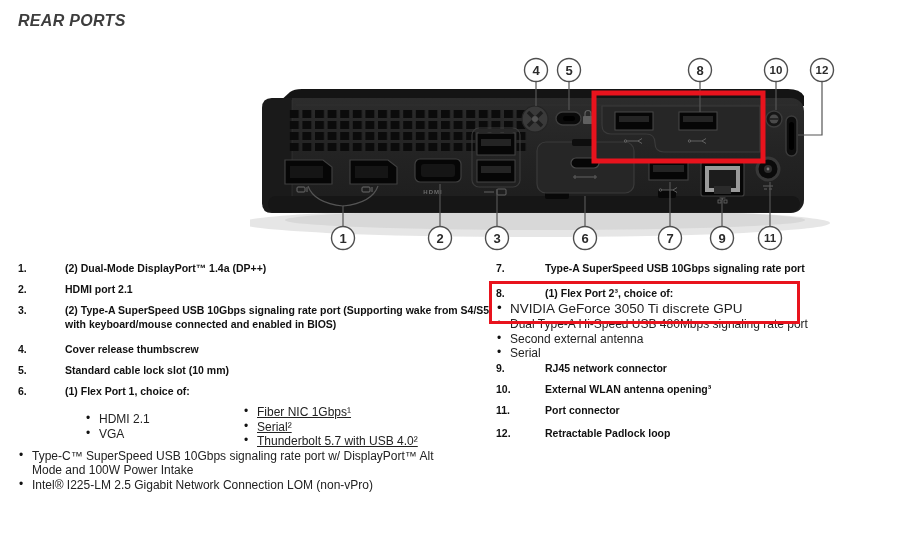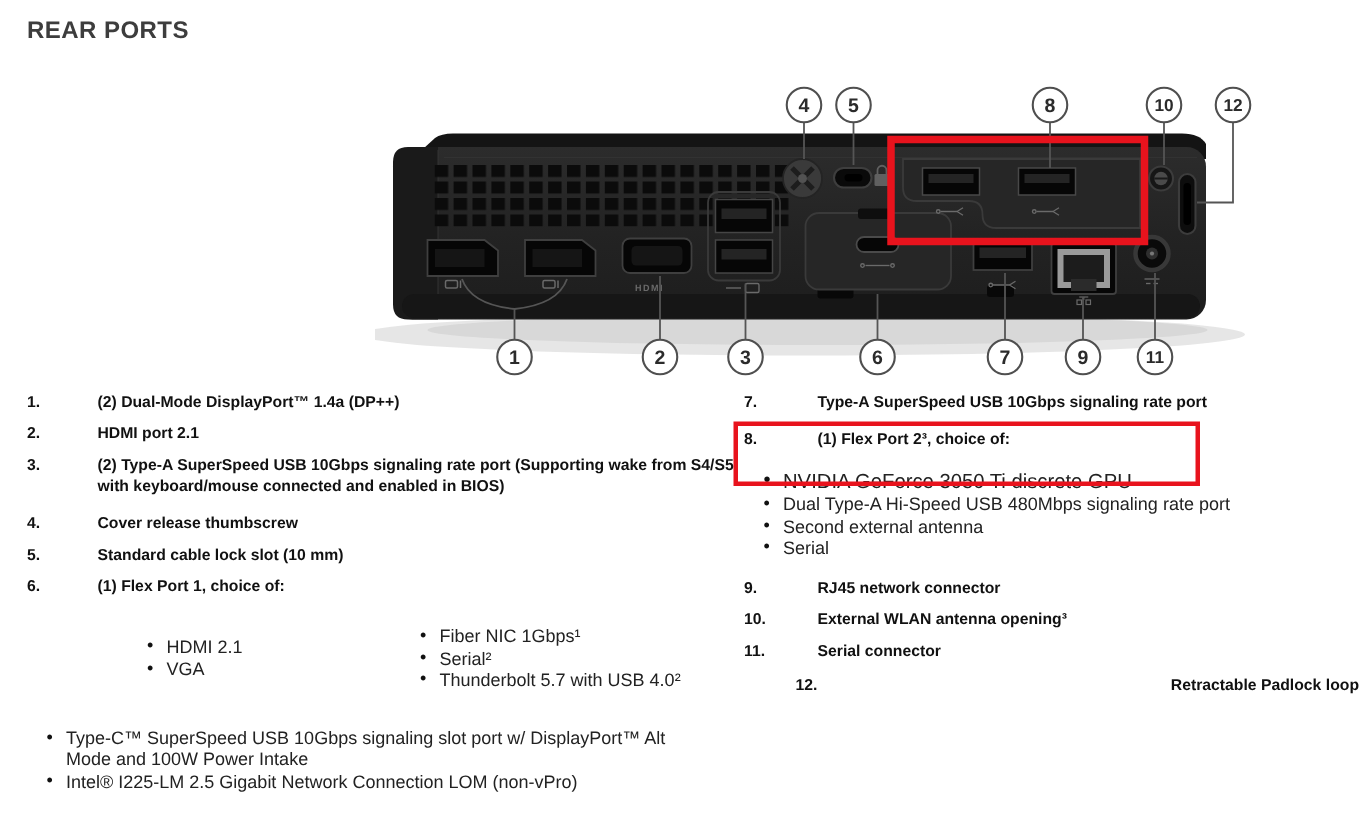--- a/index.html
+++ b/index.html
@@ -1,41 +1,41 @@
 <!DOCTYPE html>
 <html><head>
 <meta charset="utf-8">
 <style>
   html,body{margin:0;padding:0;background:#fff;}
   .page{position:relative;width:913px;height:544px;background:#ffffff;
         font-family:"Liberation Sans",sans-serif;overflow:hidden;color:#1a1a1a;}
   .title{position:absolute;left:18px;top:12px;font-size:16px;font-weight:700;
-         color:#3d3d3d;letter-spacing:.3px;}
+         color:#3d3d3d;letter-spacing:.3px;font-style:italic;}
   .figure{position:absolute;left:250px;top:45px;width:663px;height:215px;}
   .figure svg{display:block;width:663px;height:215px;}
 
   
   .col{position:absolute;font-size:10.5px;line-height:14px;}
   .col-left{left:18px;top:261px;width:472px;}
   .col-right{left:496px;top:261px;width:410px;}
   .row{display:flex;margin-bottom:7px;}
   .row .num{flex:0 0 47px;font-weight:700;color:#111;}
   .col-right .row .num{flex:0 0 49px;}
   .row .txt{flex:1;font-weight:700;color:#111;}
   .gap-before{margin-top:11px;}
-  .gap-before-sm{margin-top:9px;text-align:right;}
+  .gap-before-sm{margin-top:9px;}
 
   
-  ul.bl{list-style:none;margin:12px;padding:0;font-size:12px;line-height:14.5px;
+  ul.bl{list-style:none;margin:0;padding:0;font-size:12px;line-height:14.5px;
         font-weight:400;color:#222;}
   ul.bl li{position:relative;padding-left:14px;margin:0;}
   ul.bl li::before{content:"\2022";position:absolute;left:1px;top:-1px;color:#111;}
   .b2col{display:flex;margin:5px 0 0 67px;align-items:center;}
   .b2col ul.bl:first-child{width:158px;flex:0 0 158px;}
-  .b2col ul.bl:last-child{flex:1;}
+  .b2col ul.bl:last-child{flex:1;text-decoration:underline;}
   .bwide{margin:4px 0 0 67px;width:420px;}
   .bwide li{margin-bottom:.5px;}
   .r8-bullets{margin:2px 0 5px 63px;width:345px;}
   .r8-bullets li.big{font-size:13.5px;line-height:17px;}
 
   
   .text-highlight{position:absolute;left:489px;top:281px;width:305px;height:37px;
                   border:3px solid #e8131d;pointer-events:none;}
 </style>
 </head>
@@ -295,21 +295,21 @@
         <li>HDMI 2.1</li>
         <li>VGA</li>
       </ul>
       <ul class="bl">
         <li>Fiber NIC 1Gbps¹</li>
         <li>Serial²</li>
         <li>Thunderbolt 5.7 with USB 4.0²</li>
       </ul>
     </div>
     <ul class="bl bwide">
-      <li>Type-C™ SuperSpeed USB 10Gbps signaling slot port w/ DisplayPort™ Alt Mode and 100W Power Intake</li>
+      <li>Type-C™ SuperSpeed USB 10Gbps signaling rate port w/ DisplayPort™ Alt Mode and 100W Power Intake</li>
       <li>Intel® I225-LM 2.5 Gigabit Network Connection LOM (non-vPro)</li>
     </ul>
   </div>
 
   <div class="col col-right">
     <div class="row" style="margin-bottom:11px">
       <span class="num">7.</span>
       <span class="txt">Type-A SuperSpeed USB 10Gbps signaling rate port</span>
     </div>
     <div class="row" style="margin-bottom:0">
@@ -325,21 +325,21 @@
     <div class="row">
       <span class="num">9.</span>
       <span class="txt">RJ45 network connector</span>
     </div>
     <div class="row">
       <span class="num">10.</span>
       <span class="txt">External WLAN antenna opening³</span>
     </div>
     <div class="row">
       <span class="num">11.</span>
-      <span class="txt">Serial connector</span>
+      <span class="txt">Port connector</span>
     </div>
     <div class="row gap-before-sm">
       <span class="num">12.</span>
       <span class="txt">Retractable Padlock loop</span>
     </div>
   </div>
 
   <div class="text-highlight"></div>
 
 </div>

